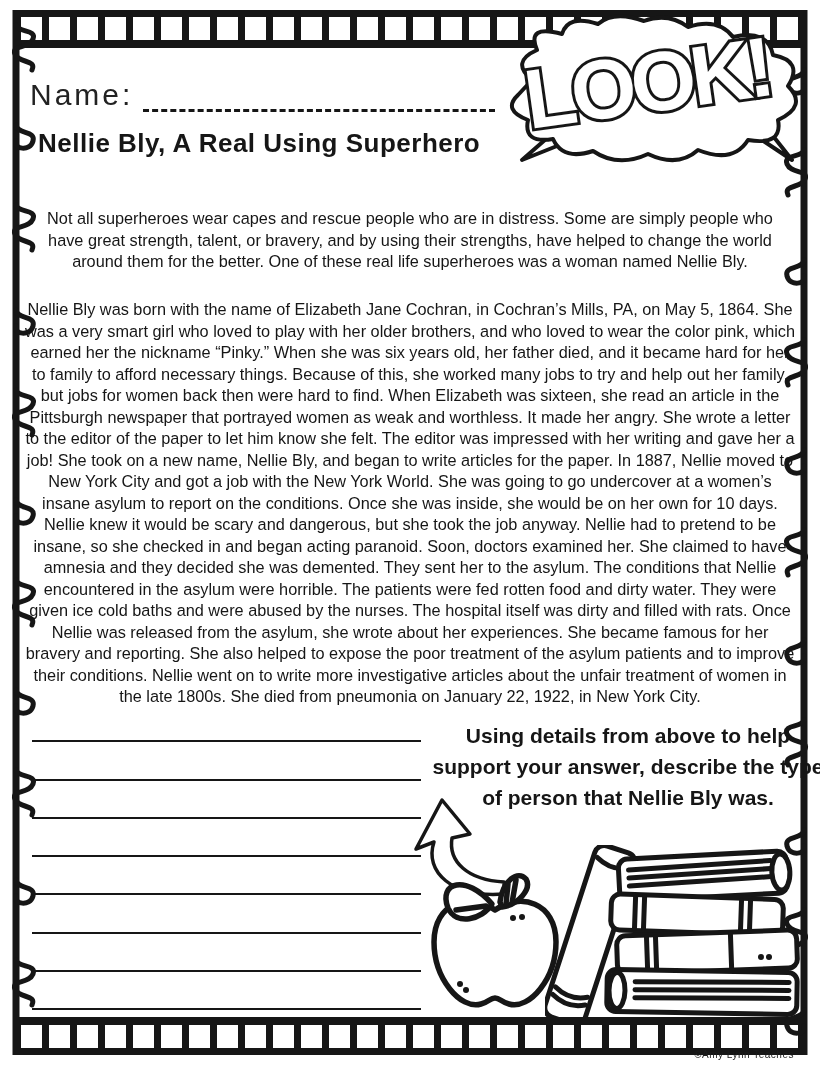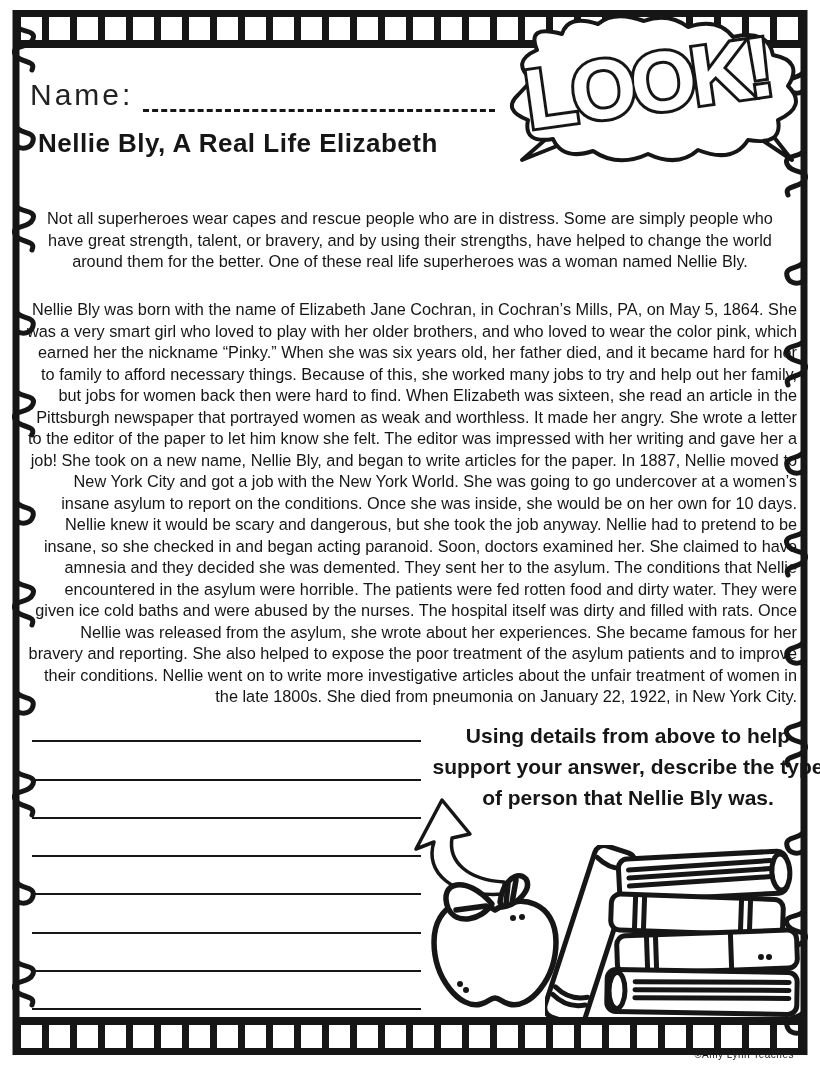--- a/index.html
+++ b/index.html
@@ -20,21 +20,21 @@
   .side-orn.left{left:6px;}
   .side-orn.right{left:778px;}
   
   .name-row{position:absolute;left:30px;top:78px;display:flex;align-items:flex-end;z-index:2;}
   .name-label{font-size:30px;letter-spacing:3px;color:#222;}
   .name-blank{display:inline-block;width:352px;height:30px;margin-left:10px;border-bottom:3px dashed #161616;}
   .burst{position:absolute;left:492px;top:10px;width:324px;height:164px;z-index:3;}
   .title{position:absolute;left:38px;top:128px;font-size:26px;font-weight:700;letter-spacing:0.5px;z-index:1;margin:0;}
   
   .intro{position:absolute;left:32px;right:32px;top:181px;text-align:center;font-size:16.3px;line-height:21.5px;margin-top:27px;}
-  .body-text{position:absolute;left:23px;right:23px;top:283px;text-align:right;font-size:16.3px;line-height:21.5px;}
+  .body-text{position:absolute;left:23px;right:23px;top:283px;text-align:center;font-size:16.3px;line-height:21.5px;}
   
   .answer{position:absolute;left:32px;top:704px;width:764px;height:300px;}
   .lines{position:absolute;left:0;top:0;width:389px;}
   .wline{height:36.3px;border-bottom:2.5px solid #161616;}
   .prompt{
     position:absolute;left:400px;top:16px;width:392px;text-align:center;
     font-size:21px;font-weight:700;line-height:31px;
   }
   .illus{position:absolute;}
   .footer{
@@ -94,21 +94,21 @@
 
   <svg class="burst" viewBox="0 0 324 164">
     <g class="ink" stroke-width="4">
       <path d="M70 115 L30 150 L85 128 Z"></path>
       <path d="M255 120 L300 150 L270 112 Z"></path>
       <path d="M40 70 Q18 52 45 40 Q34 14 70 24 Q76 4 106 14 Q122 0 152 11 Q176 2 196 17 Q226 7 241 27 Q276 19 281 45 Q312 51 296 76 Q316 96 286 110 Q291 136 256 130 Q241 154 206 140 Q186 158 156 144 Q126 158 101 141 Q71 151 61 129 Q31 134 36 110 Q10 100 26 85 Z"></path>
     </g>
     <text x="158" y="102" transform="rotate(-8 158 95)" text-anchor="middle" font-family="Liberation Sans, sans-serif" font-size="84" font-weight="bold" letter-spacing="-5" fill="#ffffff" stroke="#161616" stroke-width="6" paint-order="stroke">LOOK!</text>
   </svg>
 
-  <h1 class="title">Nellie Bly, A Real Life Elizabeth</h1>
+  <h1 class="title">Nellie Bly, A Real Using Superhero</h1>
 
   <p class="intro">Not all superheroes wear capes and rescue people who are in distress. Some are simply people who have great strength, talent, or bravery, and by using their strengths, have helped to change the world around them for the better. One of these real life superheroes was a woman named Nellie Bly.</p>
   <p class="body-text">Nellie Bly was born with the name of Elizabeth Jane Cochran, in Cochran’s Mills, PA, on May 5, 1864. She was a very smart girl who loved to play with her older brothers, and who loved to wear the color pink, which earned her the nickname “Pinky.” When she was six years old, her father died, and it became hard for her to family to afford necessary things. Because of this, she worked many jobs to try and help out her family, but jobs for women back then were hard to find. When Elizabeth was sixteen, she read an article in the Pittsburgh newspaper that portrayed women as weak and worthless. It made her angry. She wrote a letter to the editor of the paper to let him know she felt. The editor was impressed with her writing and gave her a job! She took on a new name, Nellie Bly, and began to write articles for the paper.  In 1887, Nellie moved to New York City and got a job with the New York World. She was going to go undercover at a women’s insane asylum to report on the conditions. Once she was inside, she would be on her own for 10 days. Nellie knew it would be scary and dangerous, but she took the job anyway. Nellie had to pretend to be insane, so she checked in and began acting paranoid. Soon, doctors examined her. She claimed to have amnesia and they decided she was demented. They sent her to the asylum. The conditions that Nellie encountered in the asylum were horrible. The patients were fed rotten food and dirty water. They were given ice cold baths and were abused by the nurses. The hospital itself was dirty and filled with rats. Once Nellie was released from the asylum, she wrote about her experiences. She became famous for her bravery and reporting. She also helped to expose the poor treatment of the asylum patients and to improve their conditions. Nellie went on to write more investigative articles about the unfair treatment of women in the late 1800s. She died from pneumonia on January 22, 1922, in New York City.</p>
 
   <div class="answer">
     <div class="lines">
       <div class="wline"></div>
       <div class="wline"></div>
       <div class="wline"></div>
       <div class="wline"></div>

